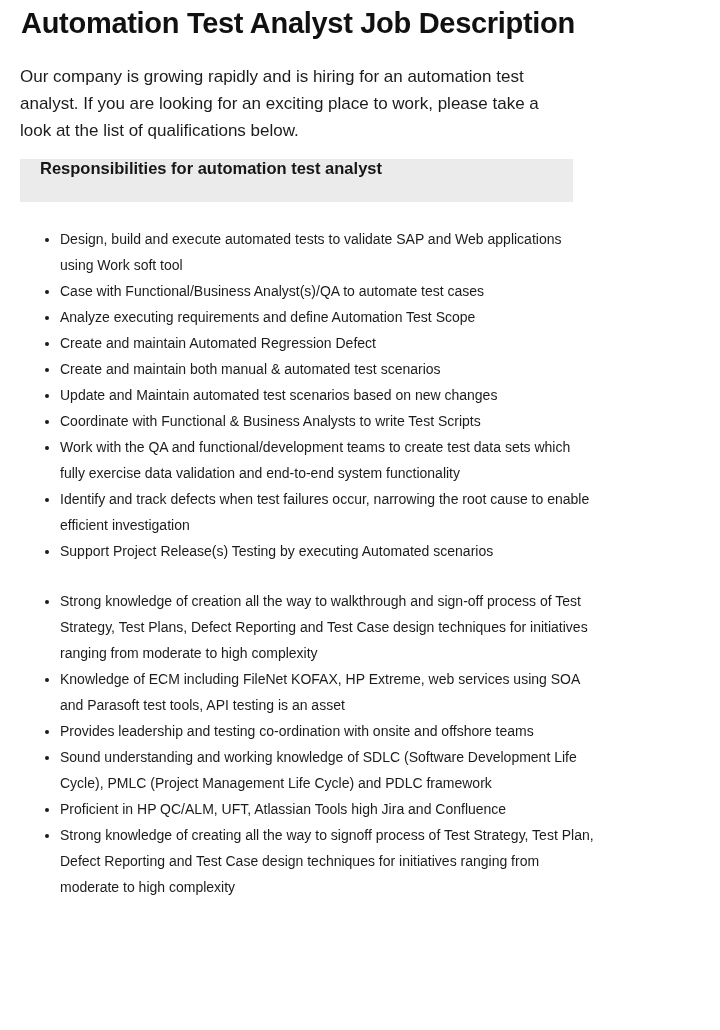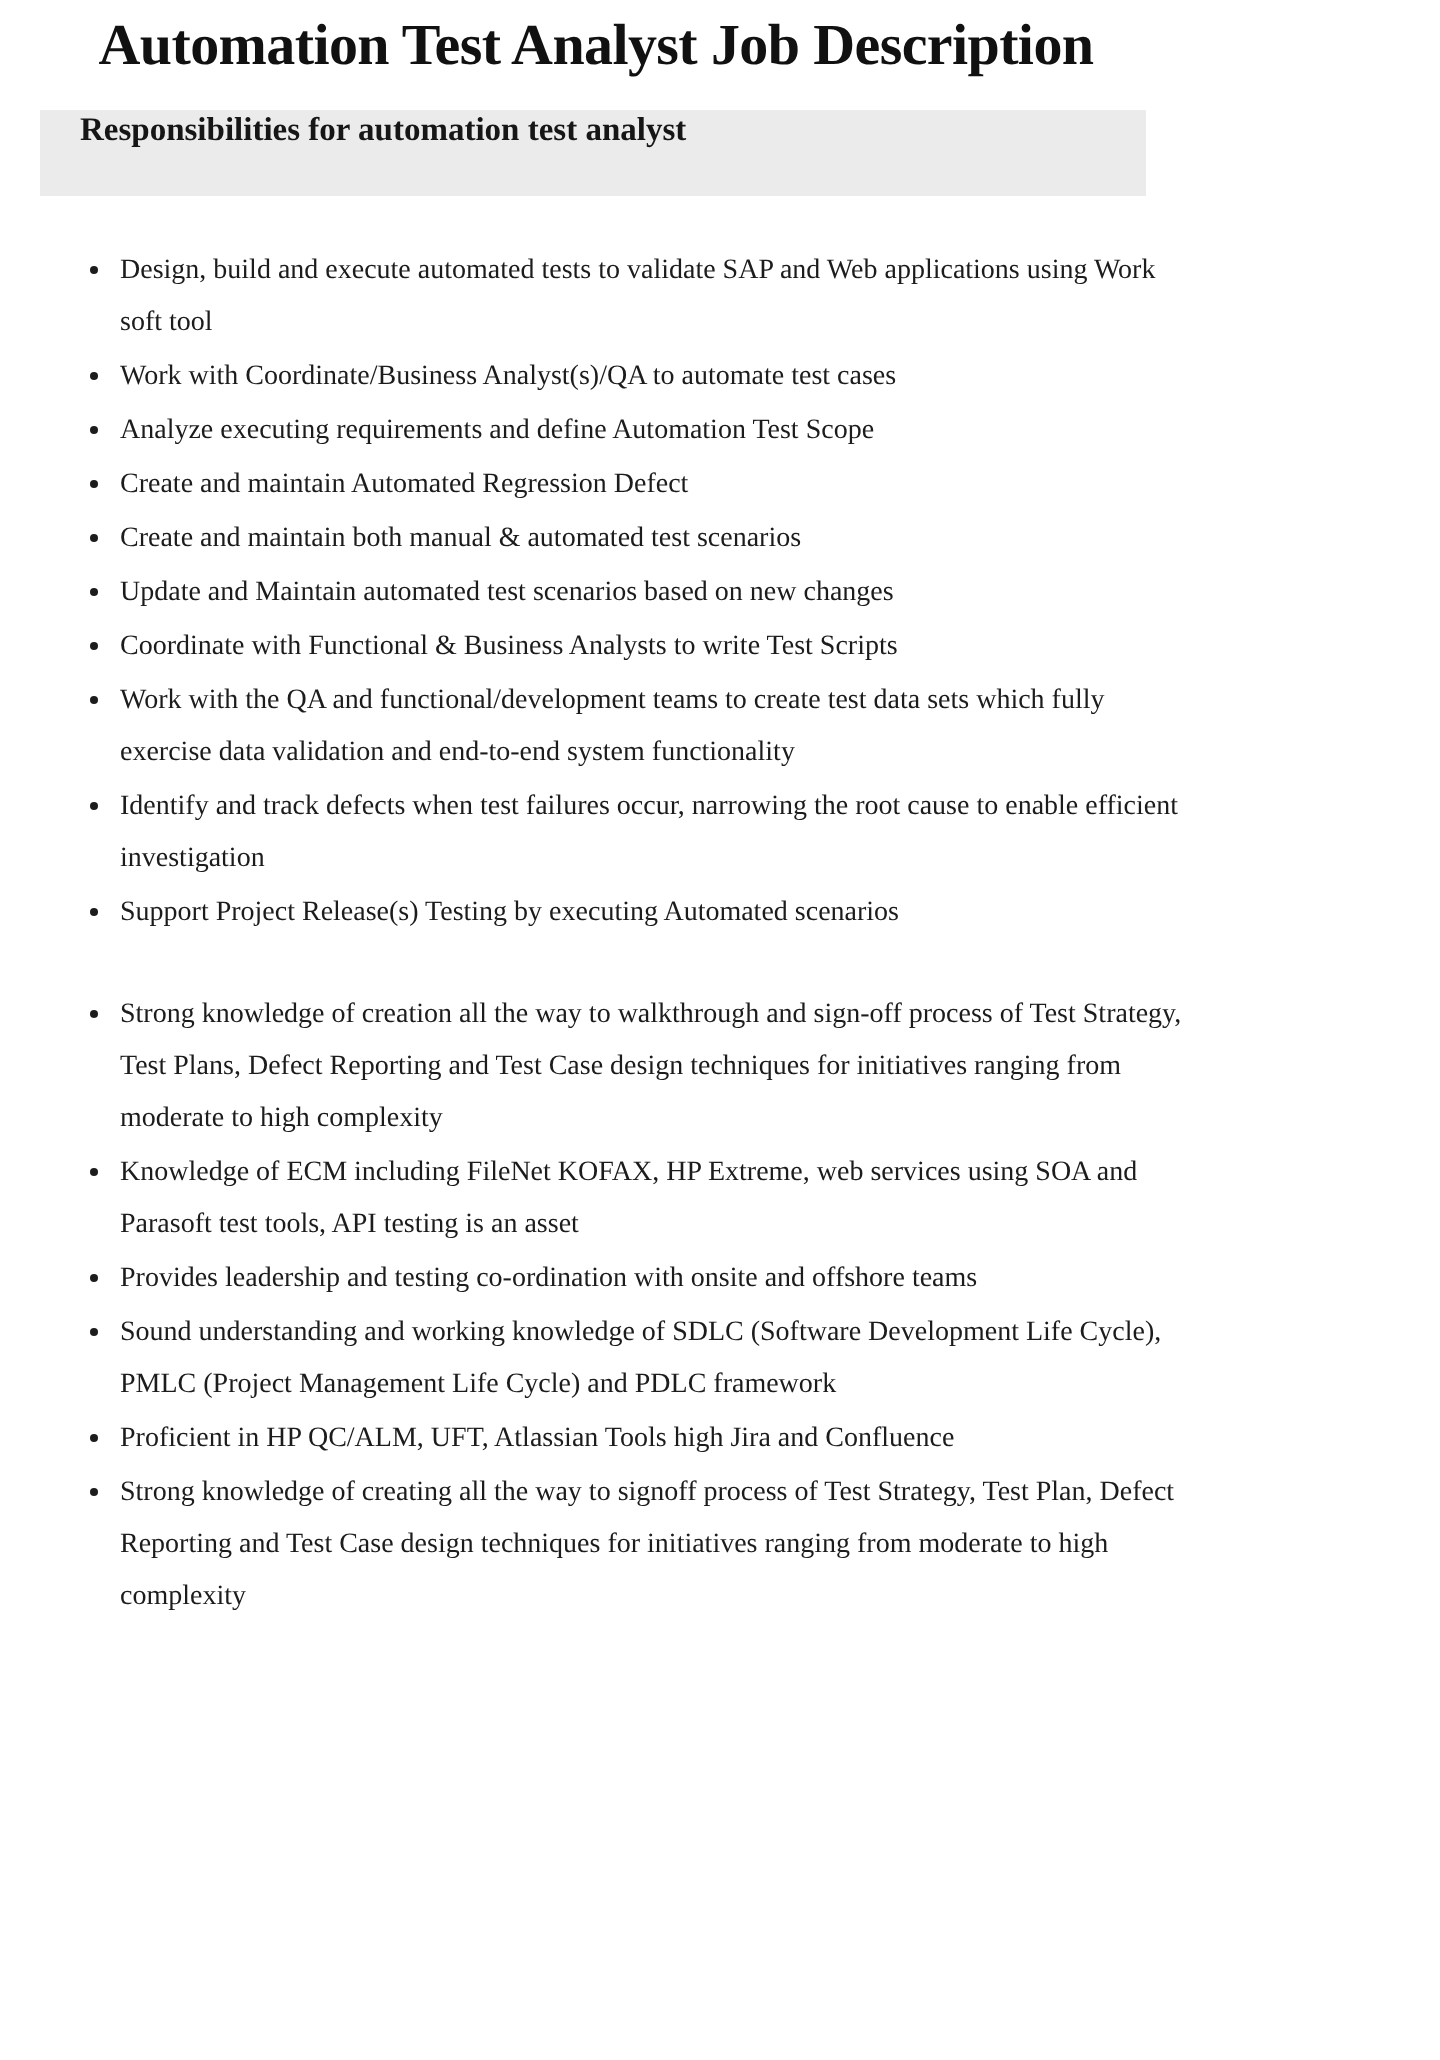--- a/index.html
+++ b/index.html
@@ -8,21 +8,21 @@
   }
   * { box-sizing: border-box; margin: 0; padding: 0; }
   html, body {
     width: 720px;
     height: 1030px;
     background: #ffffff;
     overflow: hidden;
     font-family: "Liberation Sans", "DejaVu Sans", sans-serif;
     color: var(--text-color);
   }
-  .doc { width: 596px; font-family: Liberation Serif, serif; }
+  .doc { width: 596px; }
   .doc-title {
     margin-top: 7px;
     text-align: center;
     font-size: 29px;
     font-weight: bold;
     letter-spacing: -0.3px;
     color: #111111;
   }
   .intro {
     margin: 23px 23px 0 20px;
@@ -57,28 +57,29 @@
     font-size: 13px;
   }
 </style>
 </head>
 <body>
 
 <main class="doc">
 
   <h1 class="doc-title">Automation Test Analyst Job Description</h1>
 
+  <p class="intro">Our company is growing rapidly and is hiring for an automation test analyst. If you are looking for an exciting place to work, please take a look at the list of qualifications below.</p>
 
   <div class="section-band">
     <span class="band-label">Responsibilities for automation test analyst</span>
   </div>
 
   <ul class="bullet-list">
     <li>Design, build and execute automated tests to validate SAP and Web applications using Work soft tool</li>
-    <li>Work with Coordinate/Business Analyst(s)/QA to automate test cases</li>
+    <li>Case with Functional/Business Analyst(s)/QA to automate test cases</li>
     <li>Analyze executing requirements and define Automation Test Scope</li>
     <li>Create and maintain Automated Regression Defect</li>
     <li>Create and maintain both manual &amp; automated test scenarios</li>
     <li>Update and Maintain automated test scenarios based on new changes</li>
     <li>Coordinate with Functional &amp; Business Analysts to write Test Scripts</li>
     <li>Work with the QA and functional/development teams to create test data sets which fully exercise data validation and end-to-end system functionality</li>
     <li>Identify and track defects when test failures occur, narrowing the root cause to enable efficient investigation</li>
     <li>Support Project Release(s) Testing by executing Automated scenarios</li>
   </ul>
 

